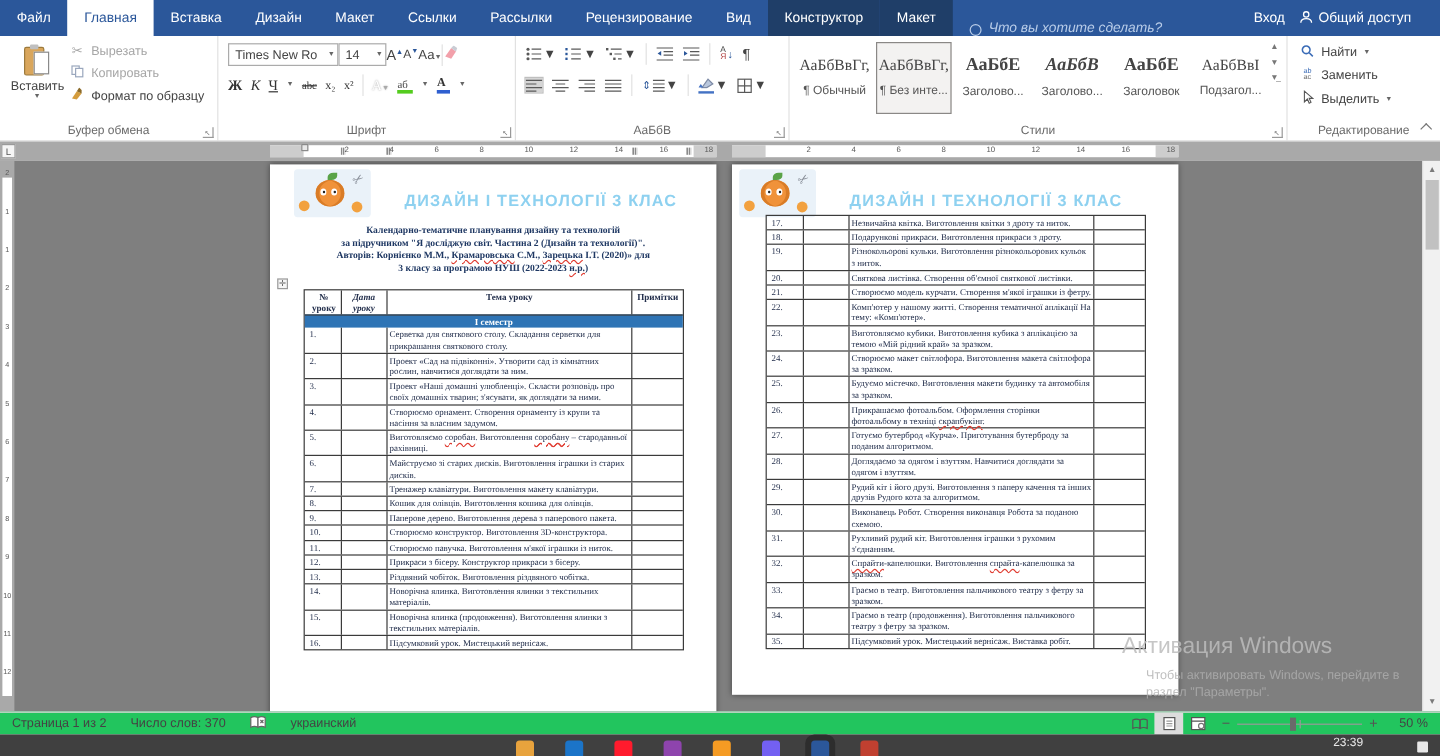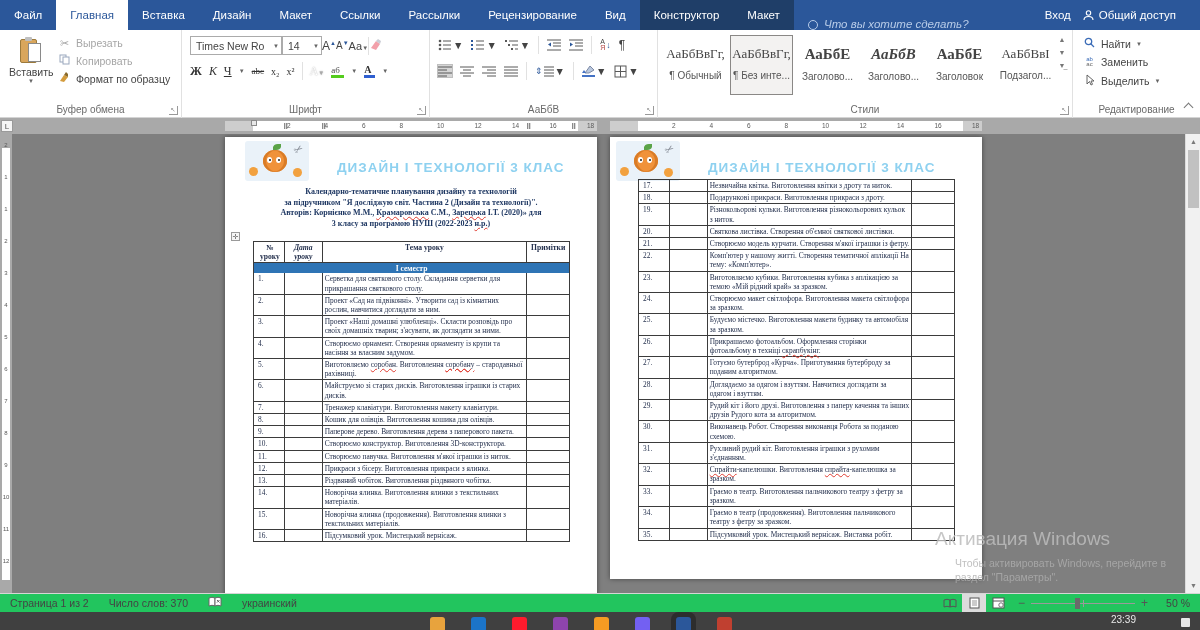--- a/index.html
+++ b/index.html
@@ -585,21 +585,21 @@
             </div>
             <div class="trow">
               <div class="c n">11.</div>
               <div class="c d"></div>
               <div class="c t">Створюємо павучка. Виготовлення м'якої іграшки із ниток.</div>
               <div class="c p"></div>
             </div>
             <div class="trow">
               <div class="c n">12.</div>
               <div class="c d"></div>
-              <div class="c t">Прикраси з бісеру. Виготовлення прикраси з ялинка.</div>
+              <div class="c t">Прикраси з бісеру. Конструктор прикраси з бісеру.</div>
               <div class="c p"></div>
             </div>
             <div class="trow">
               <div class="c n">13.</div>
               <div class="c d"></div>
               <div class="c t">Різдвяний чобіток. Виготовлення різдвяного чобітка.</div>
               <div class="c p"></div>
             </div>
             <div class="trow">
               <div class="c n">14.</div>

